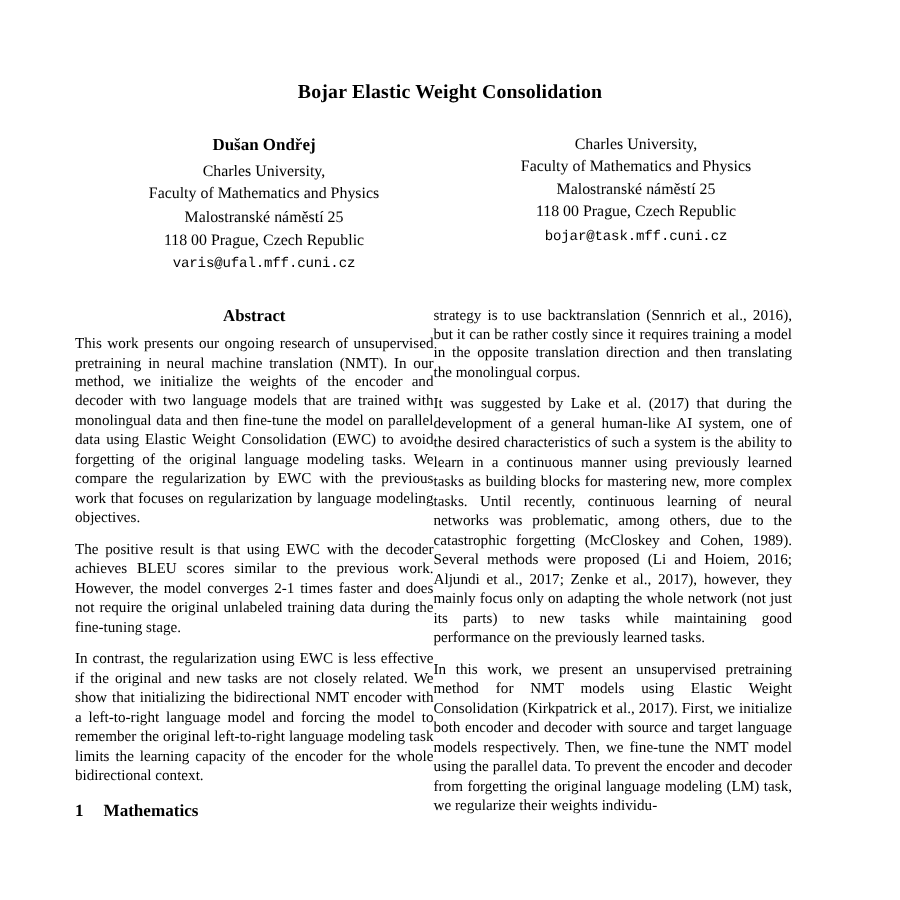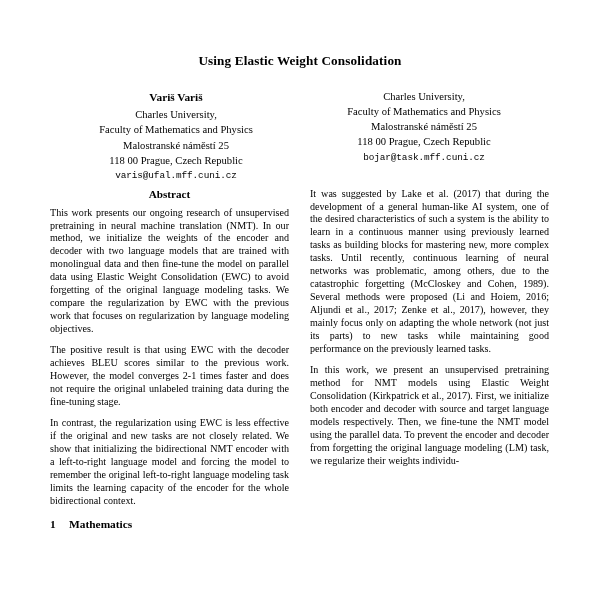--- a/index.html
+++ b/index.html
@@ -49,22 +49,21 @@
     font-size: 10.6px;
   }
   .author-email {
     font-family: "Liberation Mono", monospace;
     font-size: 9.4px;
     margin-top: 1px;
     letter-spacing: -0.01em;
   }
   .columns {
     display: flex;
-    margin: 5px 50px 0 50px;
-    gap: 21px;
+    margin: 22px 50px 0 50px;
   }
   .col {
     width: 239px;
   }
   .section-head {
     text-align: center;
     font-size: 11.2px;
     font-weight: bold;
     margin: 0 0 7px 0;
   }
@@ -91,27 +90,27 @@
     margin-top: 0;
   }
 </style>
 </head>
 <body>
 
 <div class="page">
 
   <div class="title-block">
     <div class="title">
-      <div>Using Elastic Weight Consolidation</div>
+      <div>Bojar Elastic Weight Consolidation</div>
     </div>
   </div>
 
   <div class="authors">
     <div class="author">
-      <div class="author-name">Variš Variš</div>
+      <div class="author-name">Dušan Ondřej</div>
       <div class="author-line">Charles University,</div>
       <div class="author-line">Faculty of Mathematics and Physics</div>
       <div class="author-line">Malostranské náměstí 25</div>
       <div class="author-line">118 00 Prague, Czech Republic</div>
       <div class="author-email">varis@ufal.mff.cuni.cz</div>
     </div>
     <div class="author">
       <div class="author-line">Charles University,</div>
       <div class="author-line">Faculty of Mathematics and Physics</div>
       <div class="author-line">Malostranské náměstí 25</div>
@@ -127,18 +126,19 @@
       <p class="para">This work presents our ongoing research of unsupervised pretraining in neural machine translation (NMT). In our method, we initialize the weights of the encoder and decoder with two language models that are trained with monolingual data and then fine-tune the model on parallel data using Elastic Weight Consolidation (EWC) to avoid forgetting of the original language modeling tasks. We compare the regularization by EWC with the previous work that focuses on regularization by language modeling objectives.</p>
       <p class="para">The positive result is that using EWC with the decoder achieves BLEU scores similar to the previous work. However, the model converges 2-1 times faster and does not require the original unlabeled training data during the fine-tuning stage.</p>
       <p class="para">In contrast, the regularization using EWC is less effective if the original and new tasks are not closely related. We show that initializing the bidirectional NMT encoder with a left-to-right language model and forcing the model to remember the original left-to-right language modeling task limits the learning capacity of the encoder for the whole bidirectional context.</p>
       <div class="numbered-head">
         <span class="num">1</span>
         <span>Mathematics</span>
       </div>
     </div>
 
     <div class="col right-col">
+      <p class="para">strategy is to use backtranslation (Sennrich et al., 2016), but it can be rather costly since it requires training a model in the opposite translation direction and then translating the monolingual corpus.</p>
       <p class="para">It was suggested by Lake et al. (2017) that during the development of a general human-like AI system, one of the desired characteristics of such a system is the ability to learn in a continuous manner using previously learned tasks as building blocks for mastering new, more complex tasks. Until recently, continuous learning of neural networks was problematic, among others, due to the catastrophic forgetting (McCloskey and Cohen, 1989). Several methods were proposed (Li and Hoiem, 2016; Aljundi et al., 2017; Zenke et al., 2017), however, they mainly focus only on adapting the whole network (not just its parts) to new tasks while maintaining good performance on the previously learned tasks.</p>
       <p class="para">In this work, we present an unsupervised pretraining method for NMT models using Elastic Weight Consolidation (Kirkpatrick et al., 2017). First, we initialize both encoder and decoder with source and target language models respectively. Then, we fine-tune the NMT model using the parallel data. To prevent the encoder and decoder from forgetting the original language modeling (LM) task, we regularize their weights individu-</p>
     </div>
 
   </div>
 </div>
 
 </body></html>

